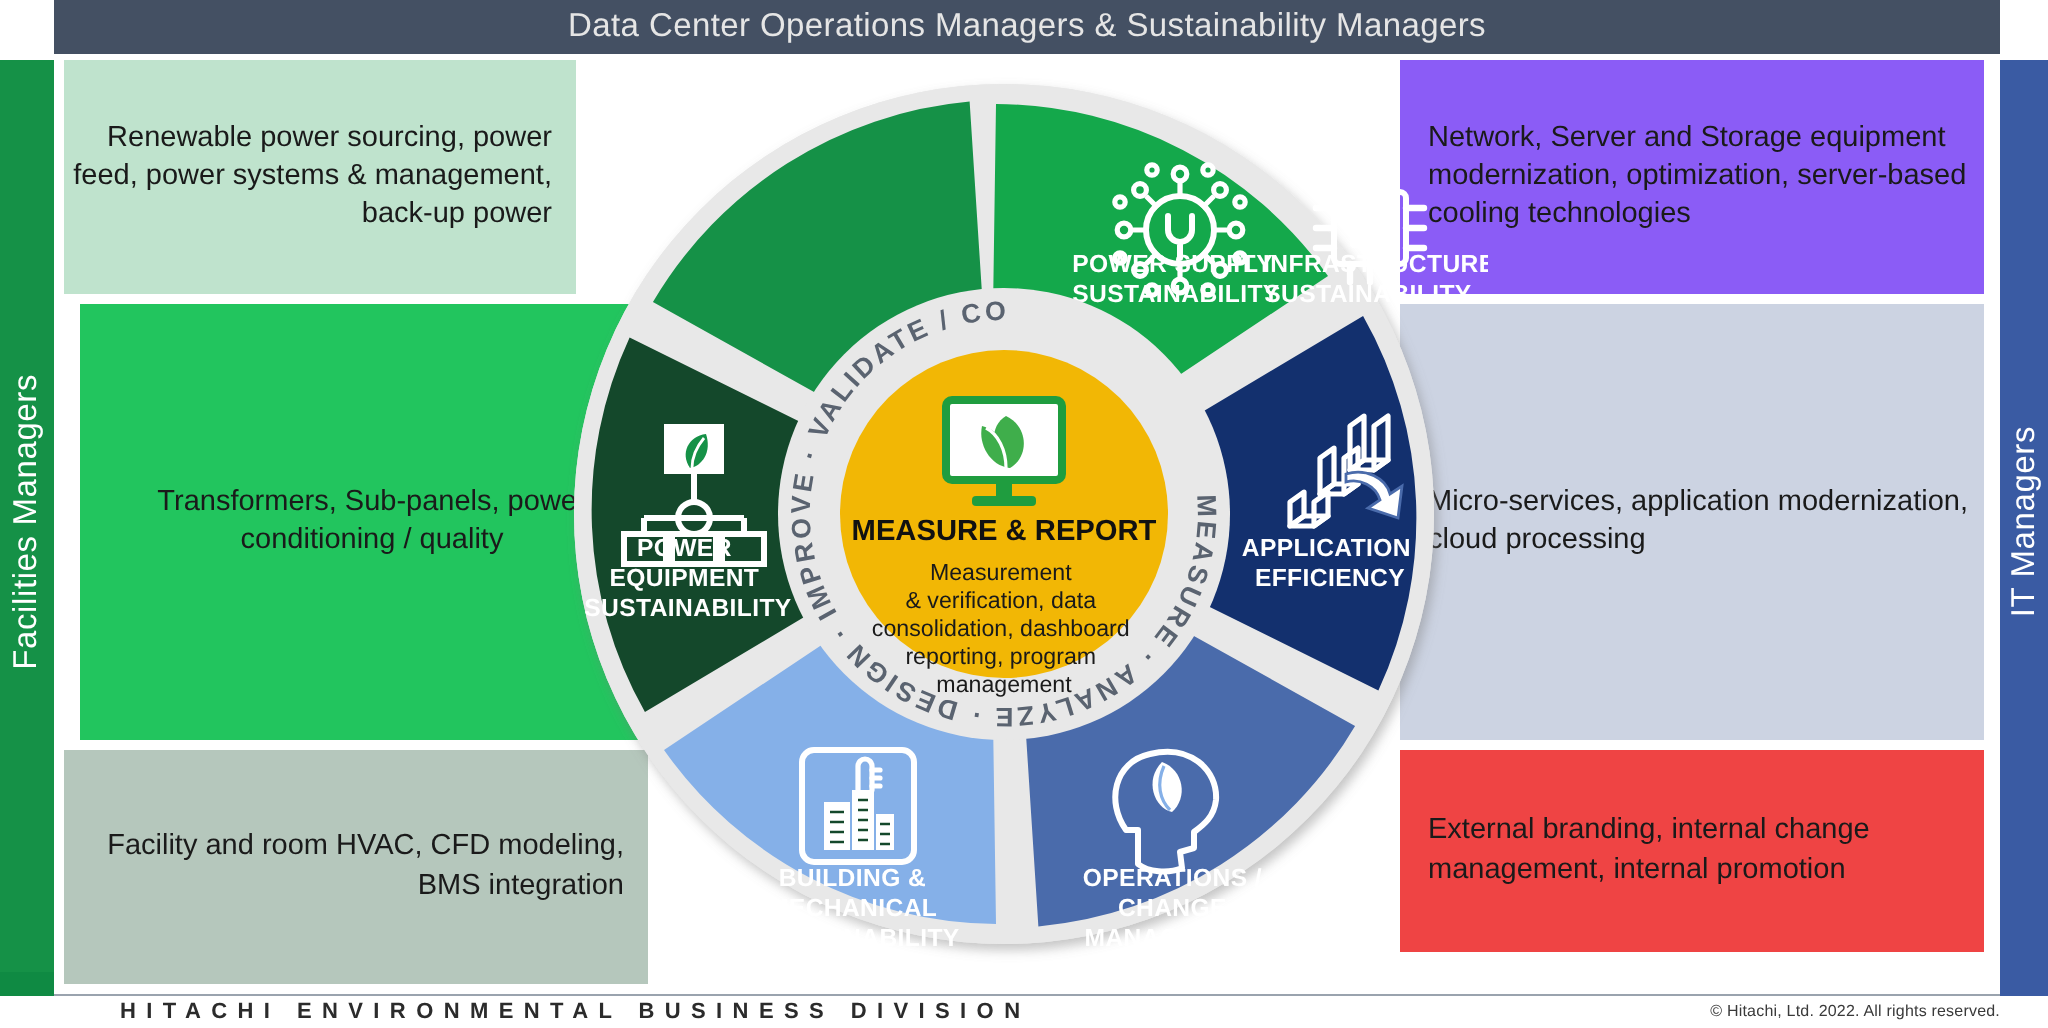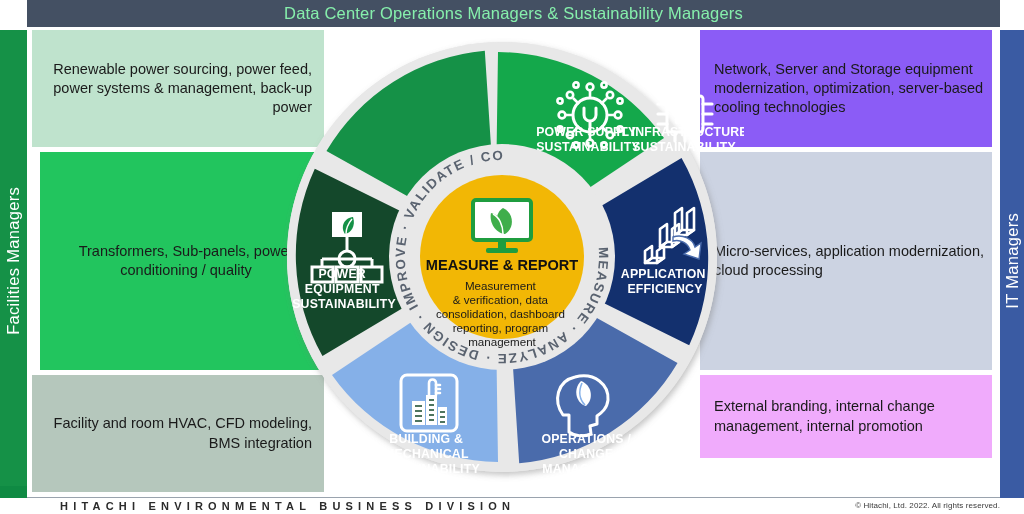--- a/index.html
+++ b/index.html
@@ -4,21 +4,21 @@
 <style>
   html,body{margin:0;padding:0;background:#ffffff;}
   body{
     width:1024px;height:514px;position:relative;overflow:hidden;
     font-family:"Liberation Sans","DejaVu Sans",sans-serif;
     color:#1a1a1a;
   }
   
   #header-bar{
     position:absolute;left:27px;top:0;width:973px;height:27px;
-    background:#445063;color:#86efac;
+    background:#445063;color:#e5e5e5;
     display:flex;align-items:center;justify-content:center;
   }
   #header-title{font-size:16.5px;font-weight:400;letter-spacing:.2px;line-height:1;}
 
   
   .rail{position:absolute;color:#fff;display:flex;align-items:center;justify-content:center;}
   .rail span{
     writing-mode:vertical-rl;transform:rotate(180deg);
     font-size:16.5px;letter-spacing:.3px;white-space:nowrap;
   }
@@ -26,32 +26,32 @@
   #rail-right{left:1000px;top:30px;width:24px;height:462px;background:#3a5ba3;}
 
   
   #chip-left{position:absolute;left:0;top:486px;width:27px;height:12px;background:#0f8a43;}
   #chip-right{position:absolute;left:1000px;top:486px;width:24px;height:12px;background:#3a5ba3;}
 
   
   .panel{position:absolute;display:flex;align-items:center;box-sizing:border-box;}
   .panel p{margin:0;font-size:14.5px;line-height:1.32;}
 
-  #panel-l1{left:32px;top:30px;width:292px;height:117px;background:#bfe3cd;justify-content:flex-end;}
+  #panel-l1{left:32px;top:30px;width:256px;height:117px;background:#bfe3cd;justify-content:flex-end;}
   #panel-l1 p{text-align:right;padding-right:12px;}
   #panel-l2{left:40px;top:152px;width:292px;height:218px;background:#22c55e;justify-content:flex-end;}
   #panel-l2 p{text-align:center;}
   #panel-l3{left:32px;top:375px;width:292px;height:117px;background:#b5c7bc;justify-content:flex-end;}
   #panel-l3 p{text-align:right;padding-right:12px;}
 
   #panel-r1{left:700px;top:30px;width:292px;height:117px;background:#8b5cf6;justify-content:flex-start;}
   #panel-r1 p{text-align:left;padding-left:14px;}
   #panel-r2{left:700px;top:152px;width:292px;height:218px;background:#ccd3e2;justify-content:flex-start;}
   #panel-r2 p{text-align:left;padding-left:14px;}
-  #panel-r3{left:700px;top:375px;width:292px;height:83px;background:#f0abfc;justify-content:flex-end;}
+  #panel-r3{left:700px;top:375px;width:292px;height:101px;background:#ef4444;justify-content:flex-end;}
   #panel-r3 p{text-align:left;padding-left:14px;}
 
   
   #wheel{position:absolute;left:260px;top:20px;width:484px;height:474px;}
   #wheel svg{display:block;width:100%;height:100%;}
   .wedge-label{
     font-family:"Liberation Sans","DejaVu Sans",sans-serif;
     font-weight:bold;fill:#ffffff;font-size:12.3px;
     text-anchor:middle;letter-spacing:.2px;
   }

